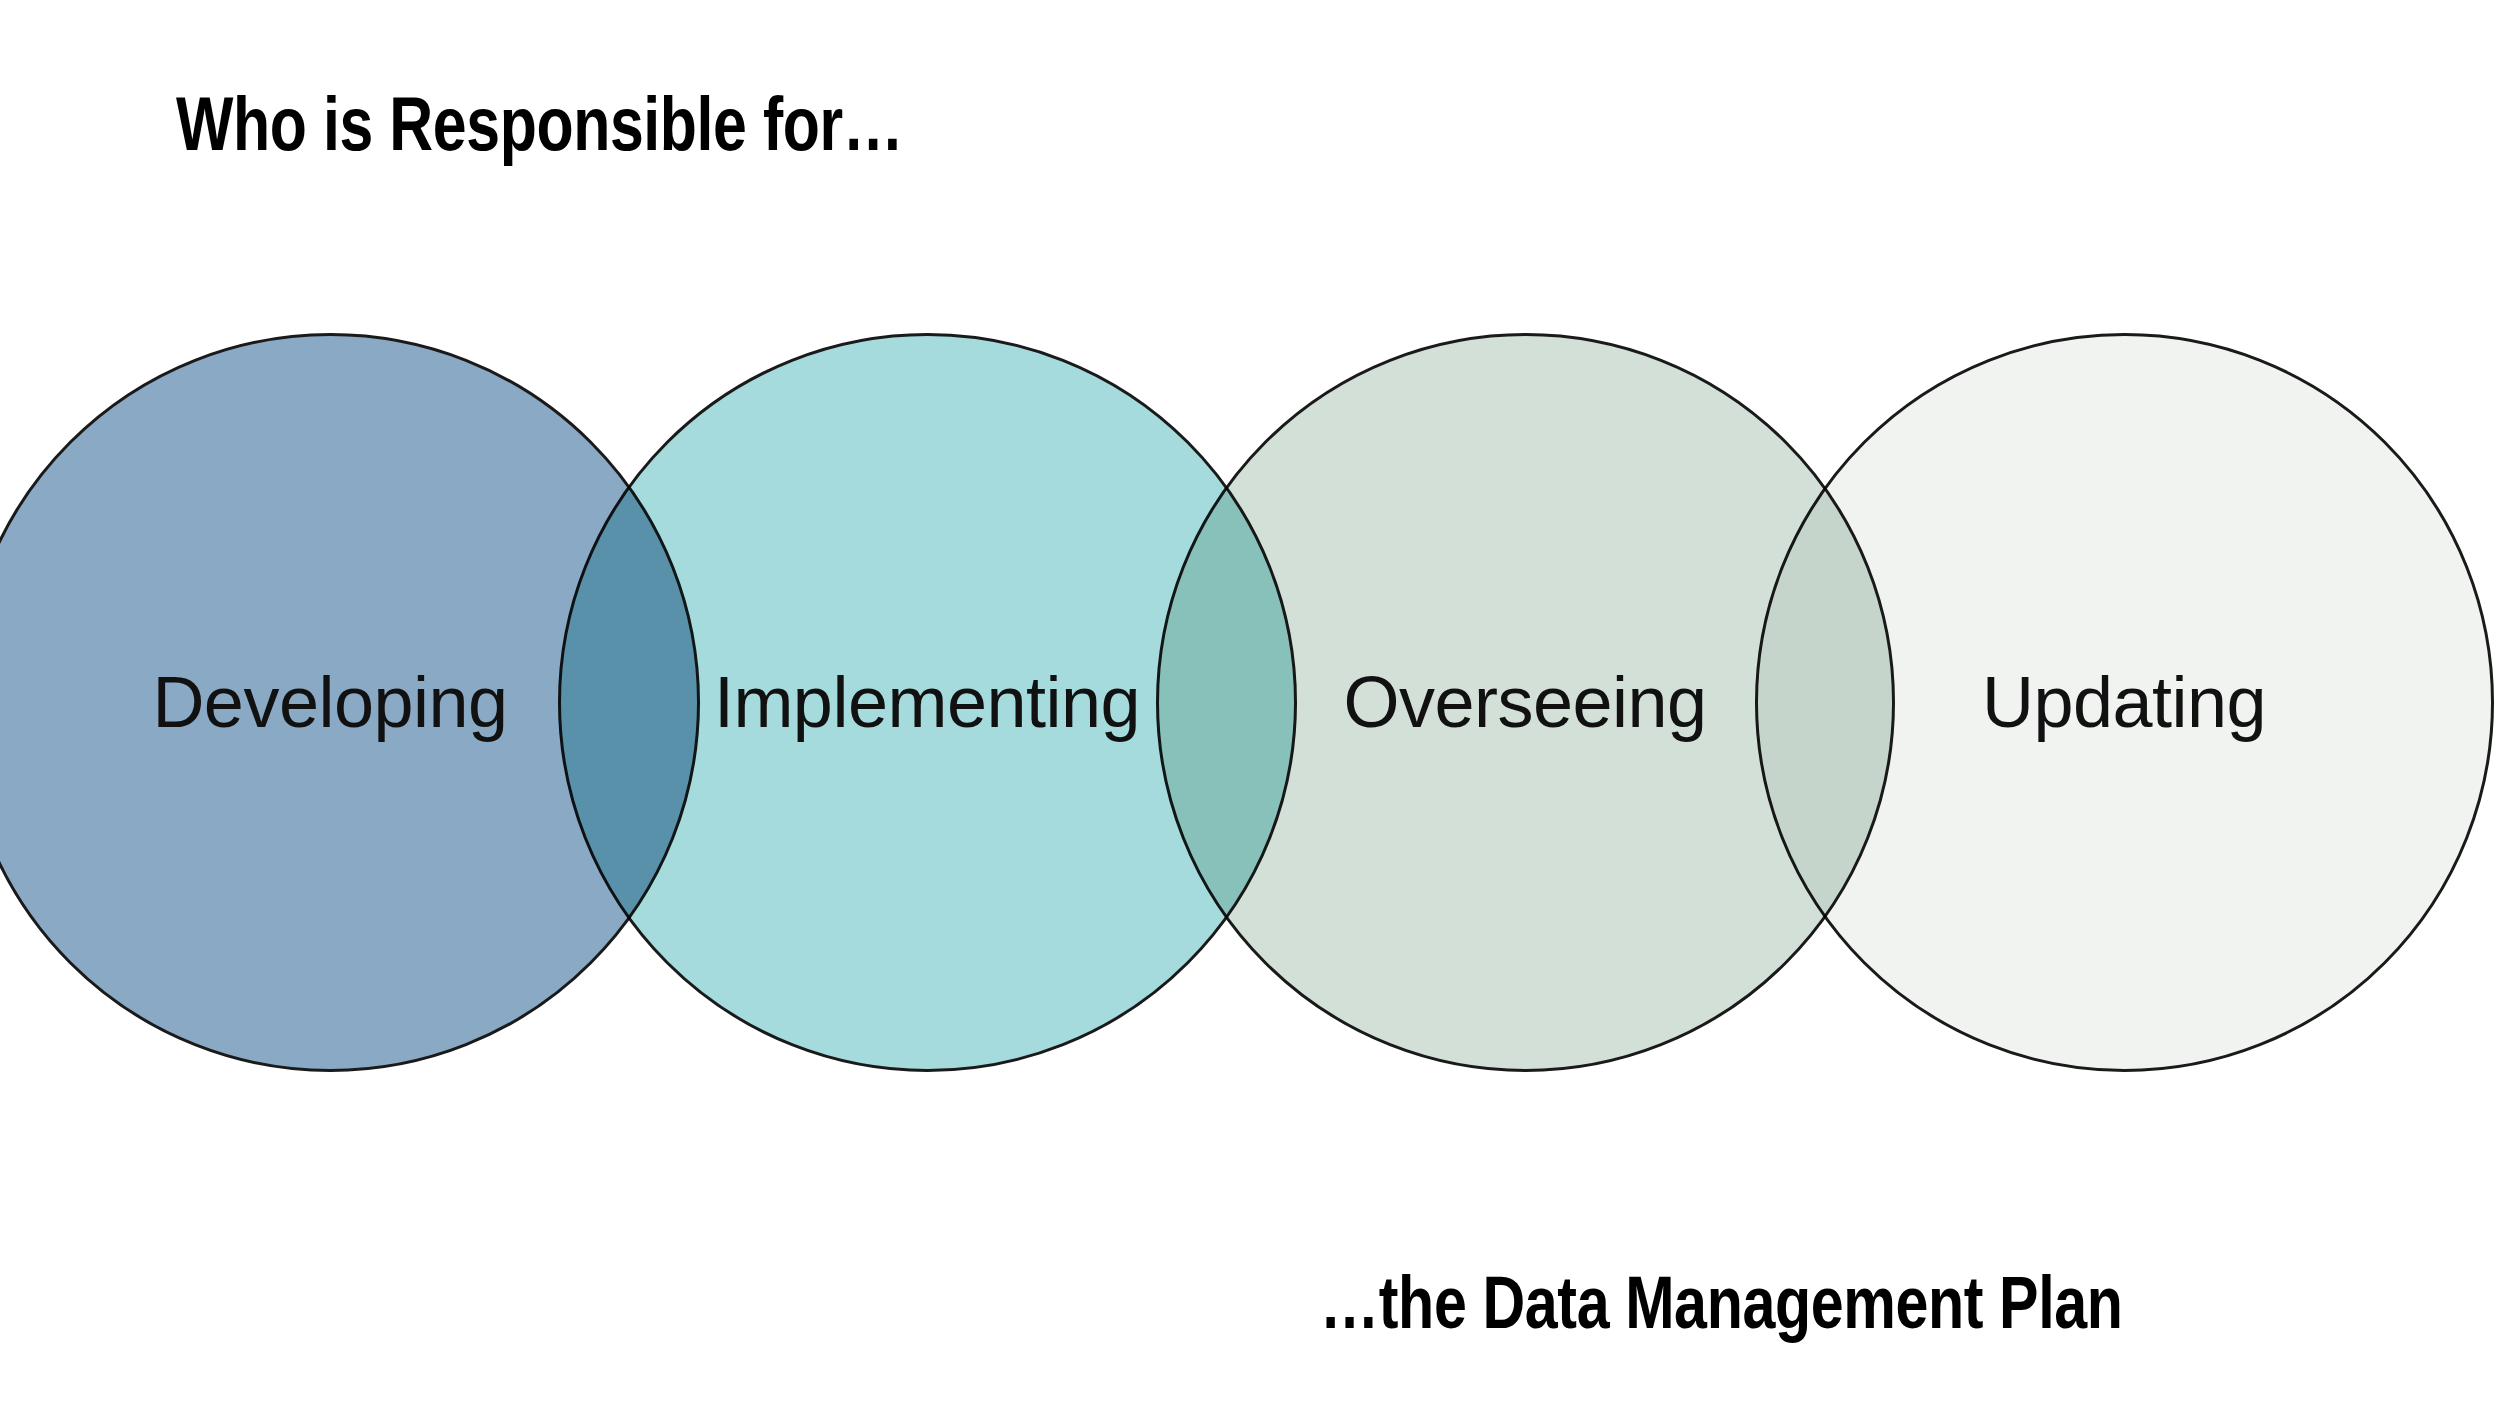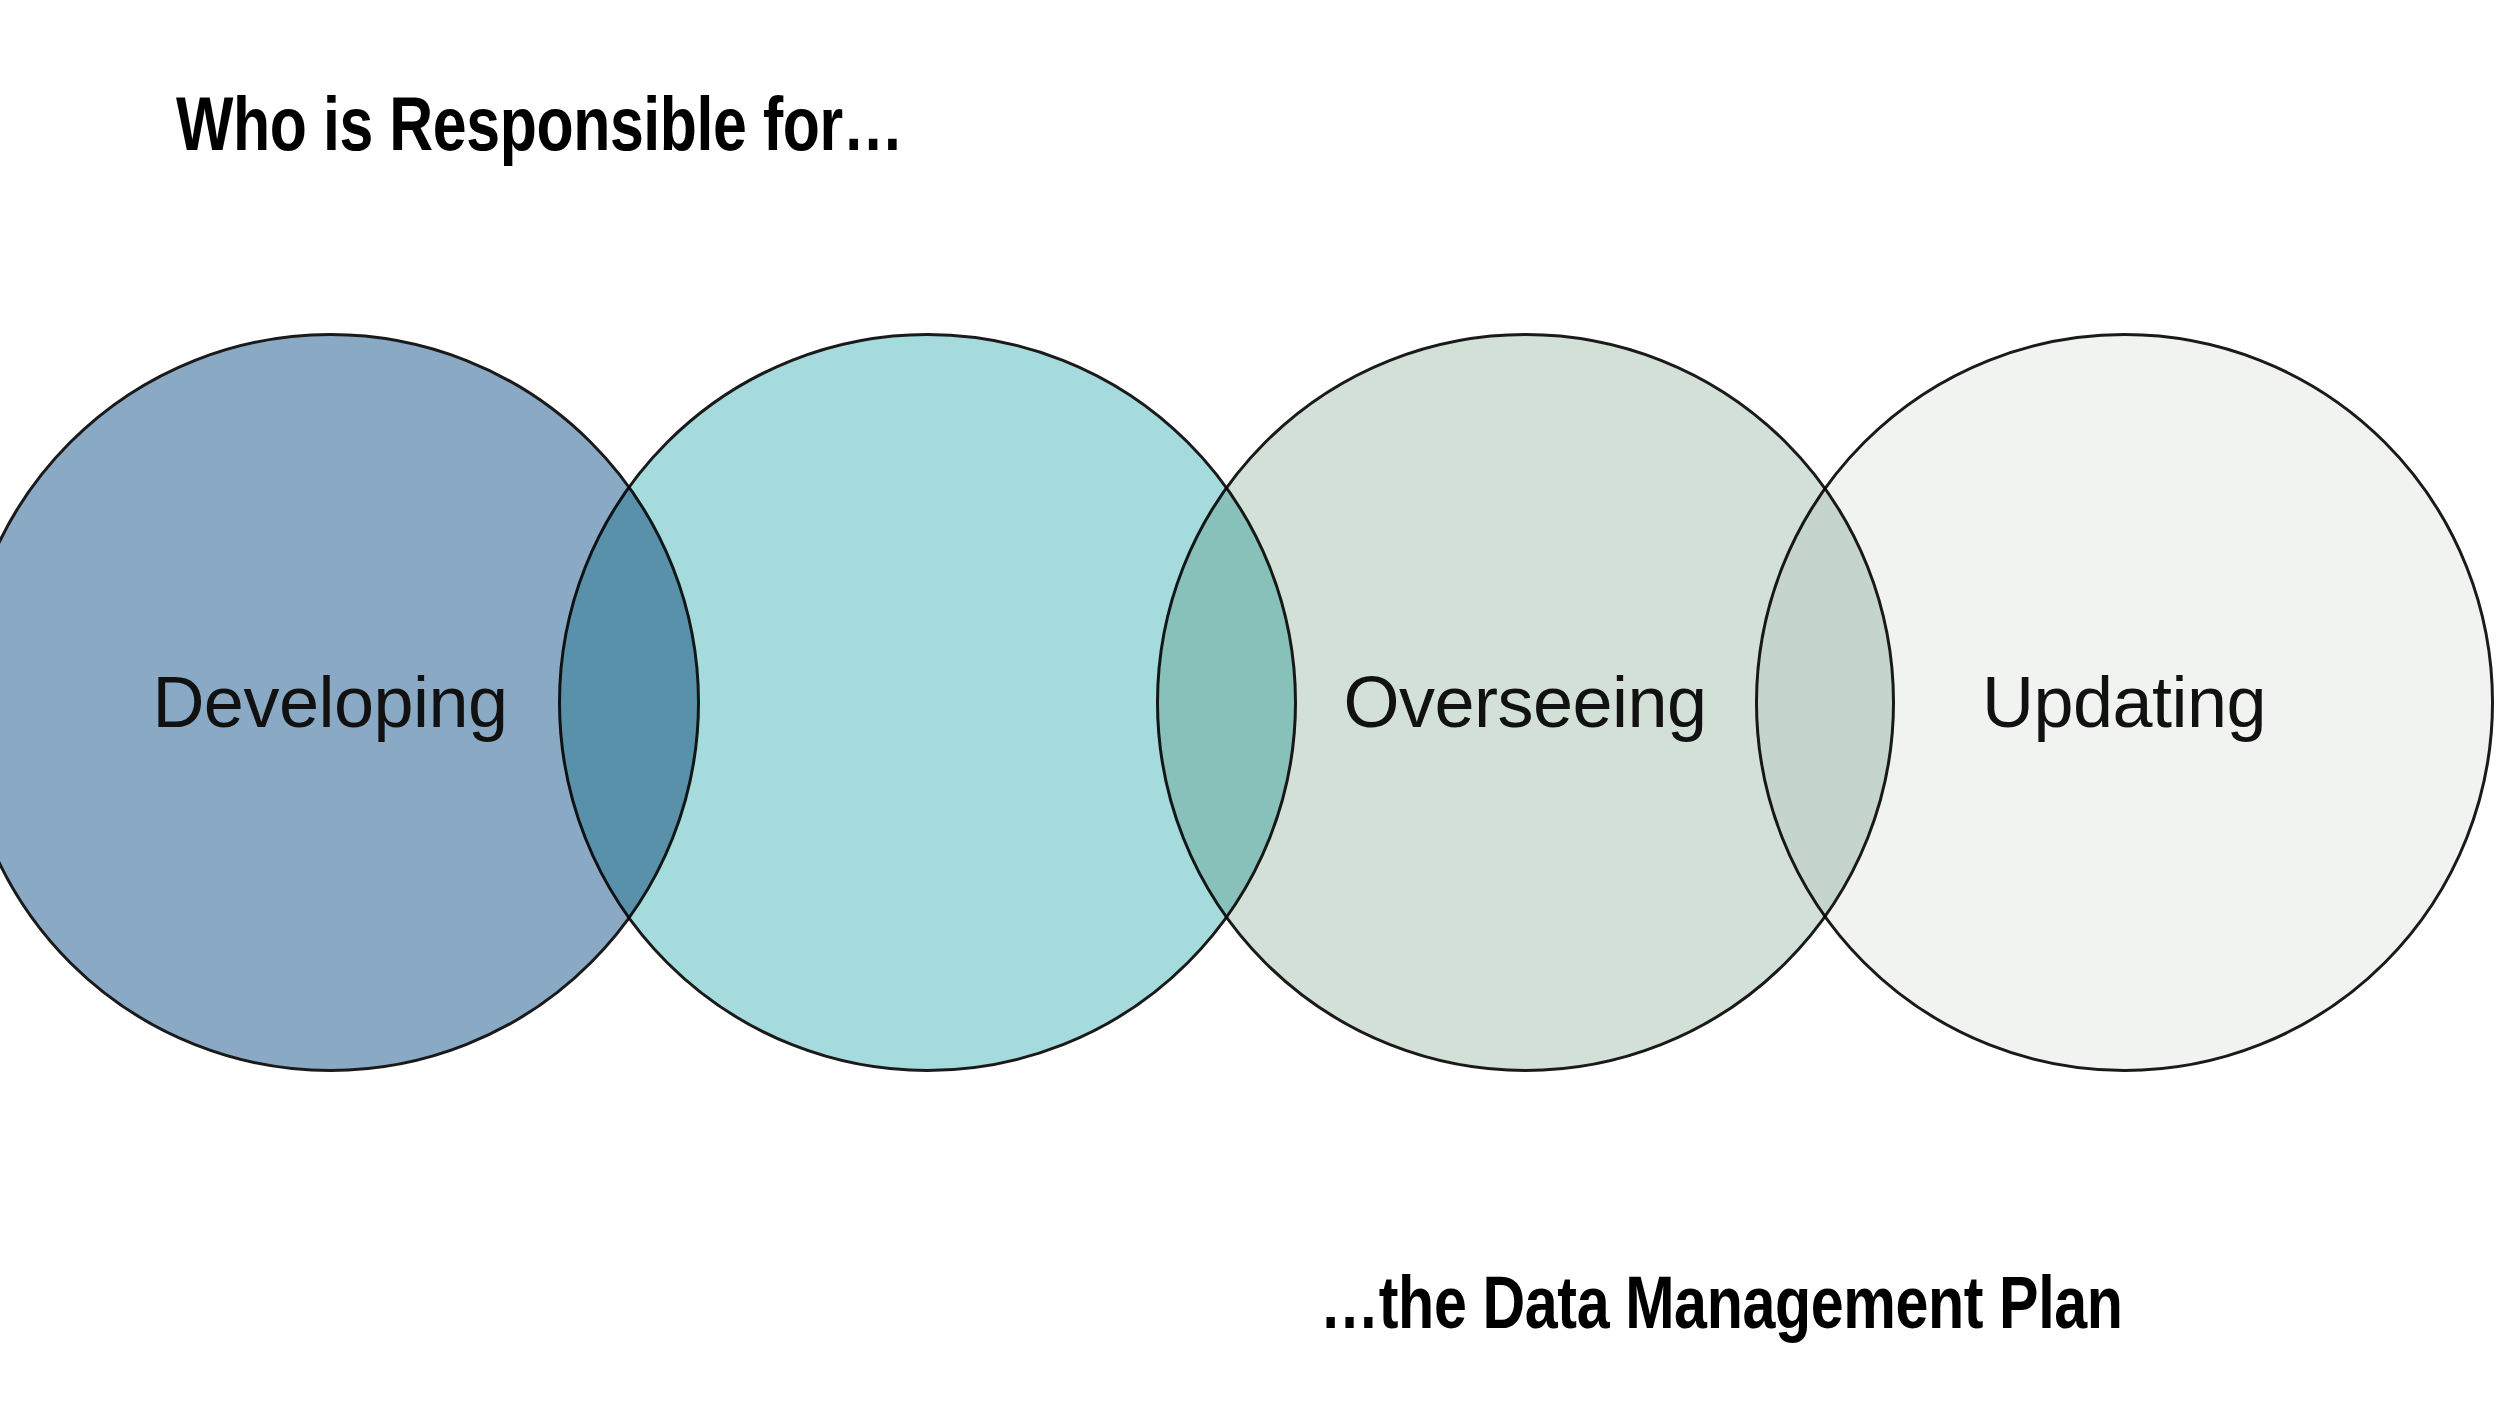--- a/index.html
+++ b/index.html
@@ -105,19 +105,20 @@
   <div id="venn">
 
     <div class="circle-layer">
       <div class="venn-circle" style="width: 739px; height: 739px; left: -39.5px; top: 332.5px; background: rgb(138, 169, 197); border: 3px solid rgb(26, 26, 26);"></div>
       <div class="venn-circle" style="width: 739px; height: 739px; left: 557.5px; top: 332.5px; background: rgb(165, 219, 220); border: 3px solid rgb(26, 26, 26);"></div>
       <div class="venn-circle" style="width: 739px; height: 739px; left: 1155.5px; top: 332.5px; background: rgb(210, 224, 216); border: 3px solid rgb(26, 26, 26);"></div>
       <div class="venn-circle" style="width: 739px; height: 739px; left: 1754.5px; top: 332.5px; background: rgb(241, 243, 241); border: 3px solid rgb(26, 26, 26);"></div>
     </div>
 
     <div class="venn-label" style="left: -39.5px; width: 739px; top: 654px;">Developing</div>
+    <div class="venn-label" style="left: 557.5px; width: 739px; top: 654px;">Implementing</div>
     <div class="venn-label" style="left: 1155.5px; width: 739px; top: 654px;">Overseeing</div>
     <div class="venn-label" style="left: 1754.5px; width: 739px; top: 654px;">Updating</div>
   </div>
 
   <div id="caption">…the Data Management Plan</div>
 
 </div>
 
 </body></html>

